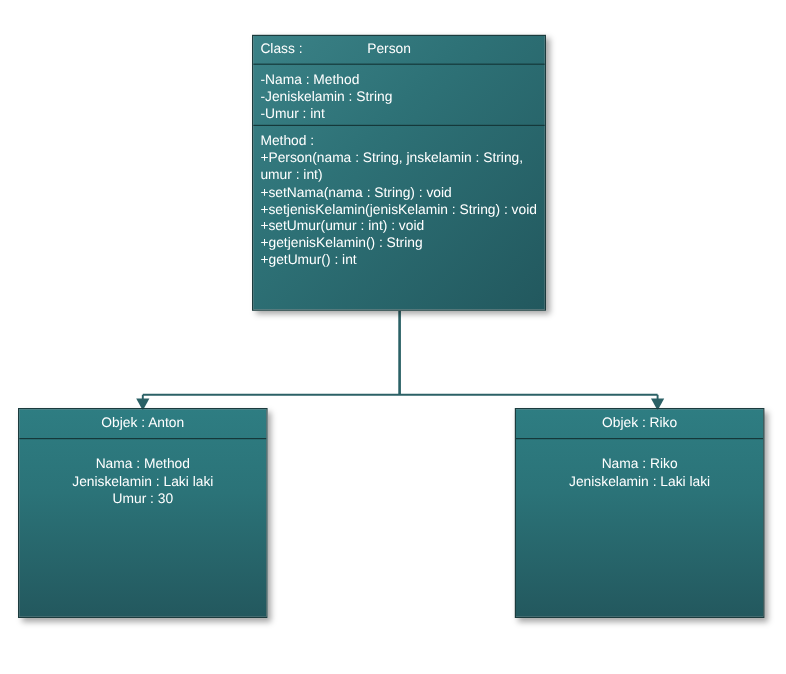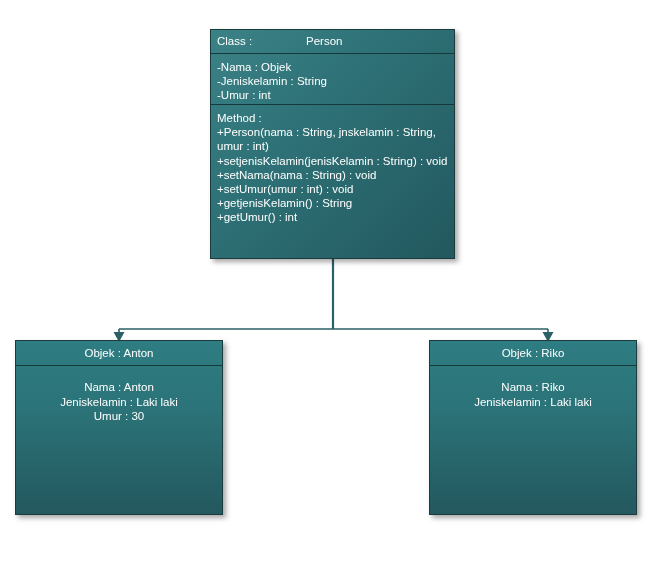--- a/index.html
+++ b/index.html
@@ -119,40 +119,40 @@
 </svg>
 
 <div class="uml-box" id="class-box">
 
   <div class="class-header">
     <span>Class :</span>
     <span class="hdr-name">Person</span>
   </div>
 
   <div class="class-attrs">
-    <div class="uml-line">-Nama : Objek</div>
+    <div class="uml-line">-Nama : Method</div>
     <div class="uml-line">-Jeniskelamin : String</div>
     <div class="uml-line">-Umur : int</div>
   </div>
 
   <div class="class-methods">
     <div class="uml-line">Method :</div>
     <div class="uml-line wrap">+Person(nama : String, jnskelamin : String, umur : int)</div>
+    <div class="uml-line">+setNama(nama : String) : void</div>
     <div class="uml-line">+setjenisKelamin(jenisKelamin : String) : void</div>
-    <div class="uml-line">+setNama(nama : String) : void</div>
     <div class="uml-line">+setUmur(umur : int) : void</div>
     <div class="uml-line">+getjenisKelamin() : String</div>
     <div class="uml-line">+getUmur() : int</div>
   </div>
 </div>
 
 <div class="uml-box obj-box" id="obj-box-left">
   <div class="obj-header">Objek : Anton</div>
   <div class="obj-body">
-    <div class="uml-line">Nama : Anton</div>
+    <div class="uml-line">Nama : Method</div>
     <div class="uml-line">Jeniskelamin : Laki laki</div>
     <div class="uml-line">Umur : 30</div>
   </div>
 </div>
 
 <div class="uml-box obj-box" id="obj-box-right">
   <div class="obj-header">Objek : Riko</div>
   <div class="obj-body">
     <div class="uml-line">Nama : Riko</div>
     <div class="uml-line">Jeniskelamin : Laki laki</div>

